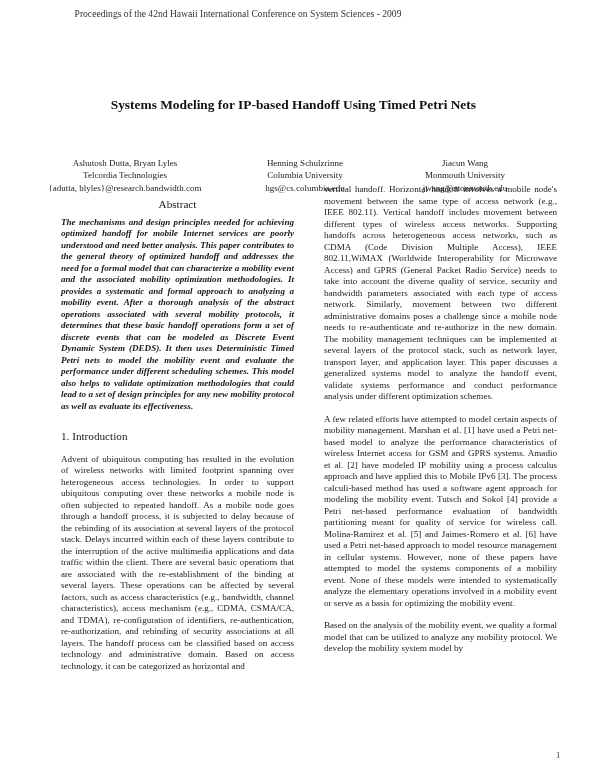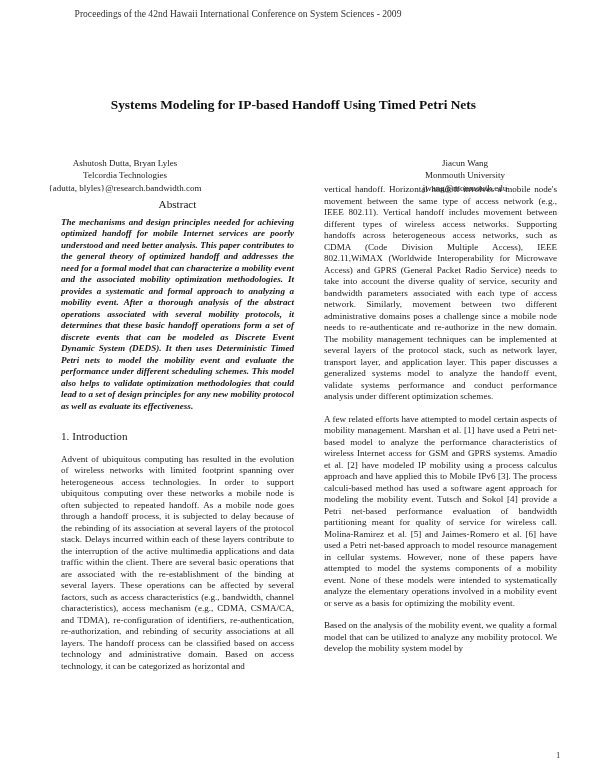--- a/index.html
+++ b/index.html
@@ -34,20 +34,25 @@
 
 <div class="title">Systems Modeling for IP-based Handoff Using Timed Petri Nets</div>
 
 <div class="authors">
   <div class="author">
     <div>Ashutosh Dutta, Bryan Lyles</div>
     <div>Telcordia Technologies</div>
     <div>{adutta, blyles}@research.bandwidth.com</div>
   </div>
   <div class="author">
+    <div>Henning Schulzrinne</div>
+    <div>Columbia University</div>
+    <div>hgs@cs.columbia.edu</div>
+  </div>
+  <div class="author">
     <div>Jiacun Wang</div>
     <div>Monmouth University</div>
     <div>jwang@monmouth.edu</div>
   </div>
 </div>
 
 <div class="col left">
   <div class="sec-head abstract-head">Abstract</div>
   <p class="abstract-text">The mechanisms and design principles needed for achieving optimized handoff for mobile Internet services are poorly understood and need better analysis. This paper contributes to the general theory of optimized handoff and addresses the need for a formal model that can characterize a mobility event and the associated mobility optimization methodologies. It provides a systematic and formal approach to analyzing a mobility event. After a thorough analysis of the abstract operations associated with several mobility protocols, it determines that these basic handoff operations form a set of discrete events that can be modeled as Discrete Event Dynamic System (DEDS). It then uses Deterministic Timed Petri nets to model the mobility event and evaluate the performance under different scheduling schemes. This model also helps to validate optimization methodologies that could lead to a set of design principles for any new mobility protocol as well as evaluate its effectiveness.</p>
   <div class="sec-head intro-head">1. Introduction</div>

